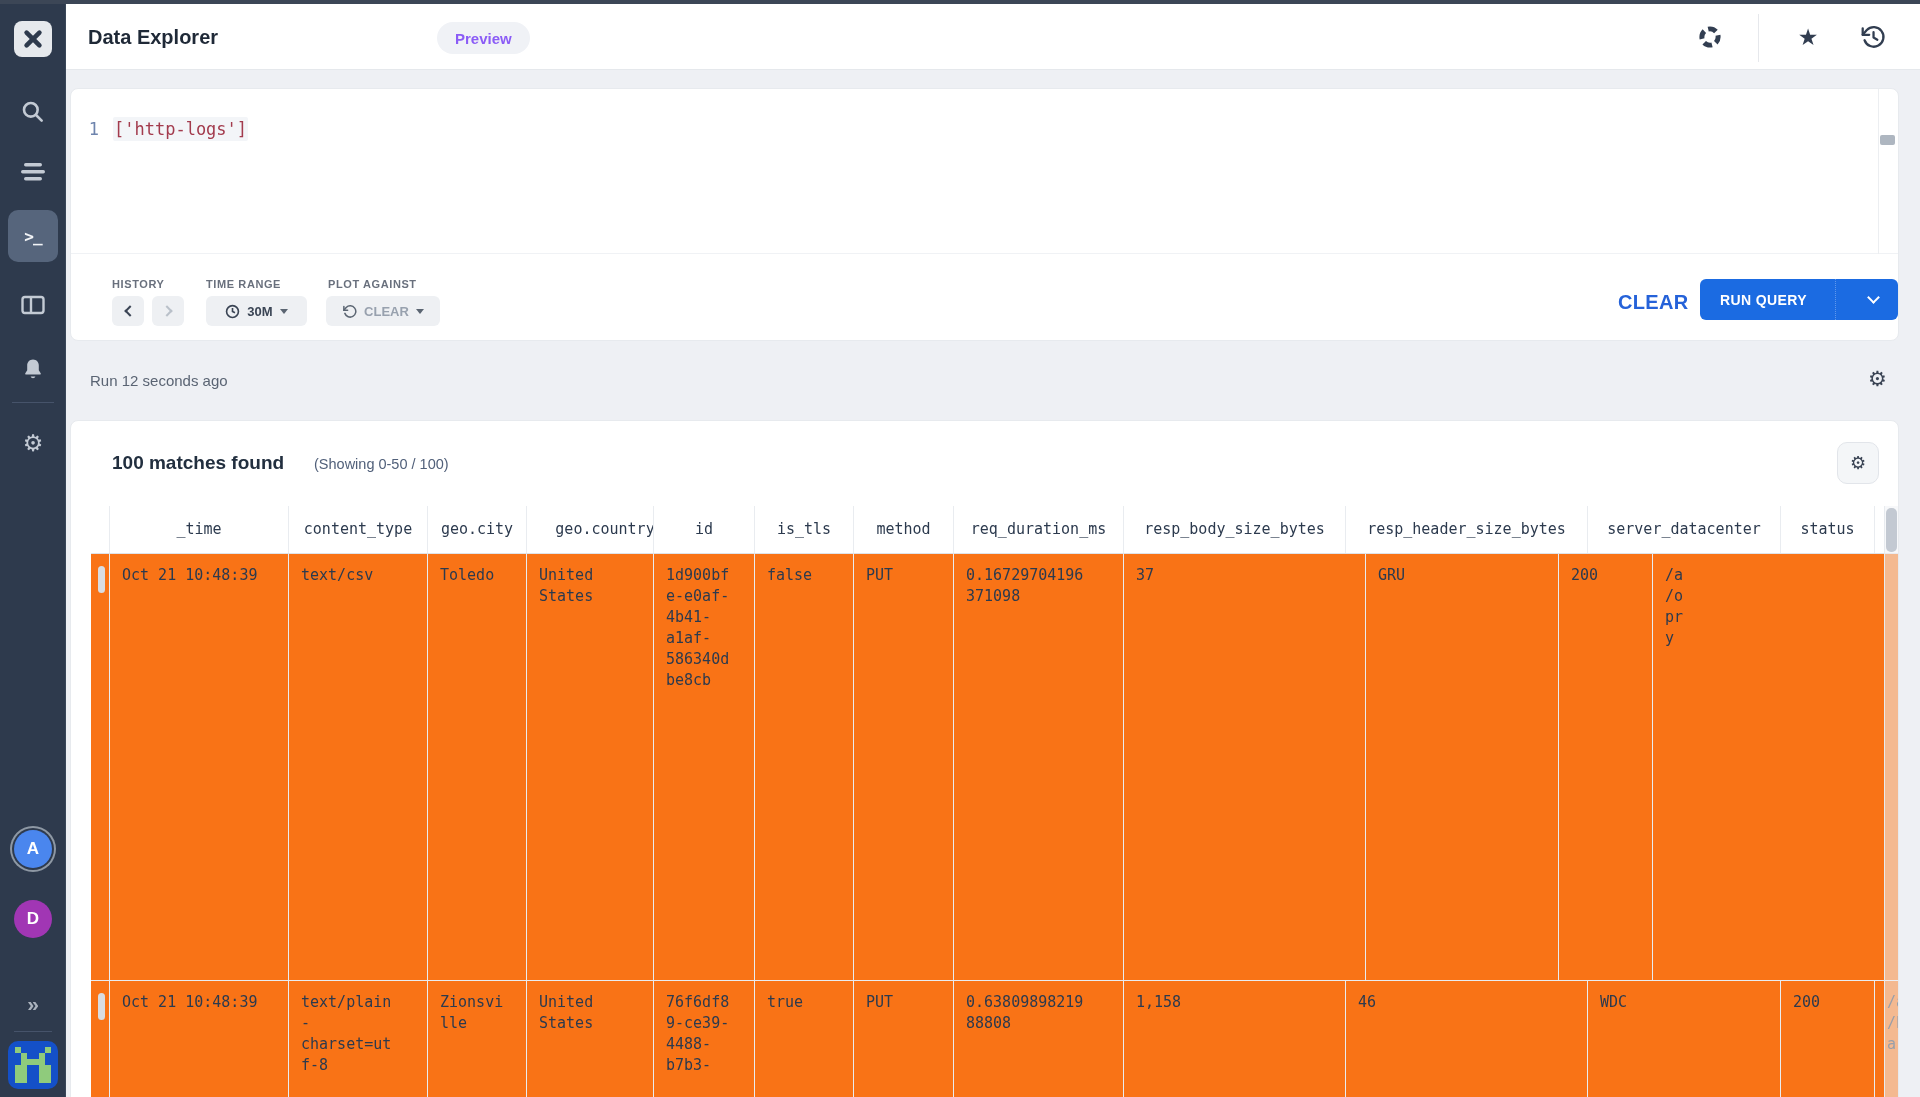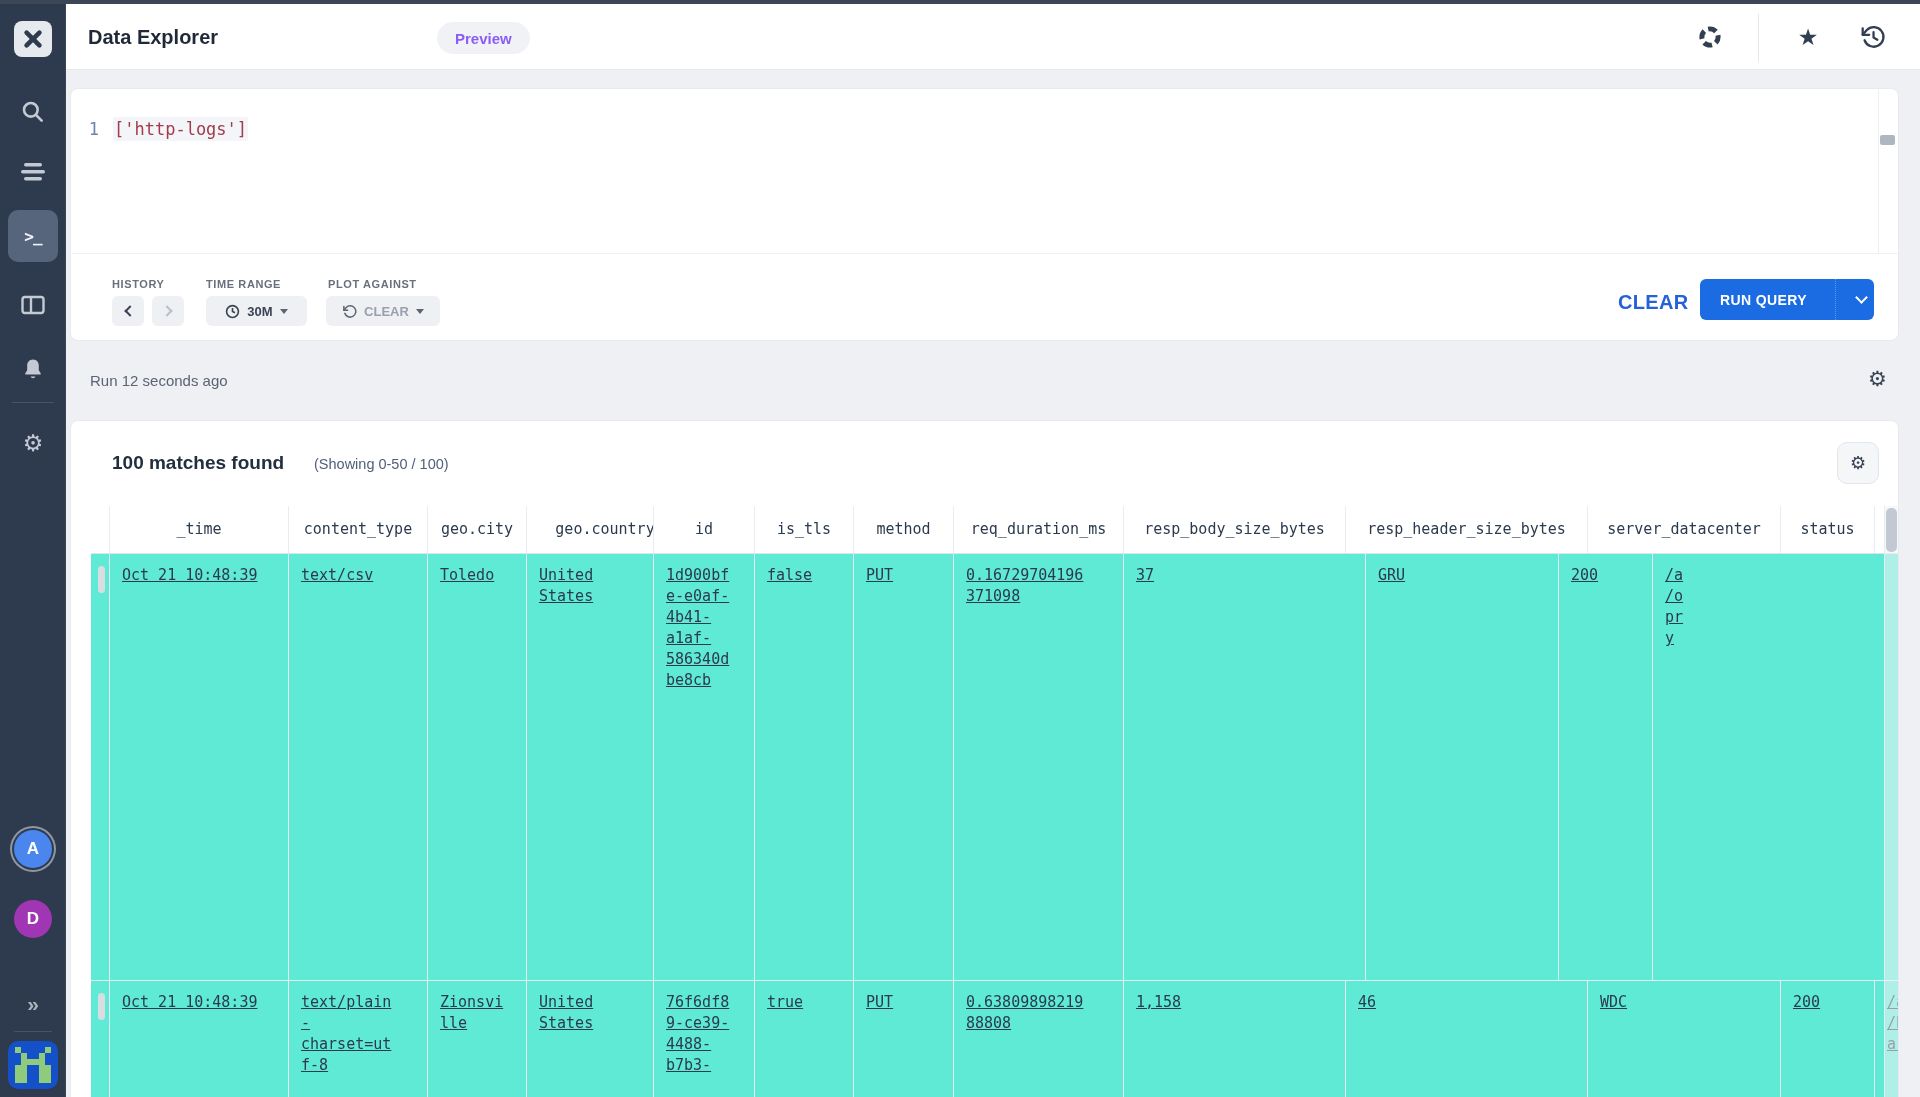--- a/index.html
+++ b/index.html
@@ -57,41 +57,41 @@
 
   
   .tb-label { position:absolute; font-size:11px; font-weight:bold; letter-spacing:.6px; color:#69707d; }
   .btn { position:absolute; background:#eef0f3; border-radius:6px; display:flex; align-items:center; justify-content:center; gap:7px; color:#3a4454; font-size:13px; font-weight:bold; cursor:pointer; }
   .chv { display:inline-block; width:8px; height:8px; border-right:2.6px solid #3a4454; border-bottom:2.6px solid #3a4454; }
   .chv.left { transform:rotate(135deg); margin-left:3px; }
   .chv.right { transform:rotate(-45deg); margin-right:3px; }
   .chv.dim { border-color:#b9c0c9; }
   .caret { width:0; height:0; border-left:4px solid transparent; border-right:4px solid transparent; border-top:5px solid #5b6572; }
   #clear-btn { position:absolute; left:1547px; top:202px; font-size:20px; font-weight:bold; color:#2562d9; letter-spacing:.3px; cursor:pointer; }
-  #run-query-btn { position:absolute; left:1629px; top:190px; width:174px; height:41px; background:#1b6be2; border-radius:6px; display:flex; align-items:center; color:#fff; font-size:14px; font-weight:bold; letter-spacing:.4px; cursor:pointer;gap:12px; }
+  #run-query-btn { position:absolute; left:1629px; top:190px; width:198px; height:41px; background:#1b6be2; border-radius:6px; display:flex; align-items:center; color:#fff; font-size:14px; font-weight:bold; letter-spacing:.4px; cursor:pointer;gap:12px; }
   #run-query-btn .rq-label { padding-left:20px; }
   #run-query-btn .rq-sep { width:0; height:41px; border-left:1px dotted #5f97ec; margin-left:16px; }
   #run-query-btn .rq-caret { flex:1; display:flex; align-items:center; justify-content:center; }
   #run-query-btn .chvd { width:9px; height:9px; border-right:2.6px solid #fff; border-bottom:2.6px solid #fff; transform:rotate(45deg); margin-top:-4px; }
 
   
   #run-ago { position:absolute; left:90px; top:372px; font-size:15px; color:#5a6473; }
   #run-ago-gear { position:absolute; left:1868px; top:367px; font-size:21px; color:#3a4454; cursor:pointer; }
 
   
   #results-card { position:absolute; left:70px; top:420px; width:1829px; height:700px; background:#fff; border:1px solid #e7eaee; border-radius:8px 8px 0 0; overflow:hidden; }
   #results-title { position:absolute; left:41px; top:31px; font-size:19px; font-weight:bold; color:#222f3f; }
   #results-sub { position:absolute; left:243px; top:35px; font-size:14.5px; color:#51607a; }
   #results-gear-btn { position:absolute; left:1766px; top:21px; width:42px; height:42px; border:1px solid #e2e5ea; background:#f4f6f8; border-radius:10px; display:flex; align-items:center; justify-content:center; font-size:18px; color:#3a4454; cursor:pointer; }
 
   
   #table { position:absolute; left:20px; top:85px; width:1809px; font-family:"DejaVu Sans Mono", monospace; font-size:15px; color:#2c3a4e; overflow:hidden; }
   .t-row { display:flex; align-items:stretch; overflow:hidden; }
   .t-row.header { height:48px; border-bottom:1px solid #dfe3e9; background:#fff; }
-  .t-row.data { background:#5eead4; border-bottom:1px solid #e9ecf0;text-decoration:underline; }
+  .t-row.data { background:#f97316; border-bottom:1px solid #e9ecf0; }
   .t-cell { flex:none; border-left:1px solid #e9ecf0; padding:11px 12px 0 12px; white-space:pre-line; line-height:21px; overflow:hidden; }
   .t-cell.first { border-left:none; padding:0; }
   .t-row.header .t-cell { display:flex; align-items:center; justify-content:center; padding-top:0; }
   .row-handle { width:7px; height:27px; background:#d9dde2; border-radius:4px; margin:12px 0 0 7px; }
   #tbl-scroll-track { position:absolute; left:1813px; top:85px; width:15px; height:614px; background:rgba(240,242,245,.55); border-left:1px solid #e8ebef; }
   #tbl-scroll-thumb { position:absolute; left:1815px; top:87px; width:11px; height:44px; background:#c3c9d2; border-radius:5px; }
 
   svg { display:block; }
 </style>
 </head>

